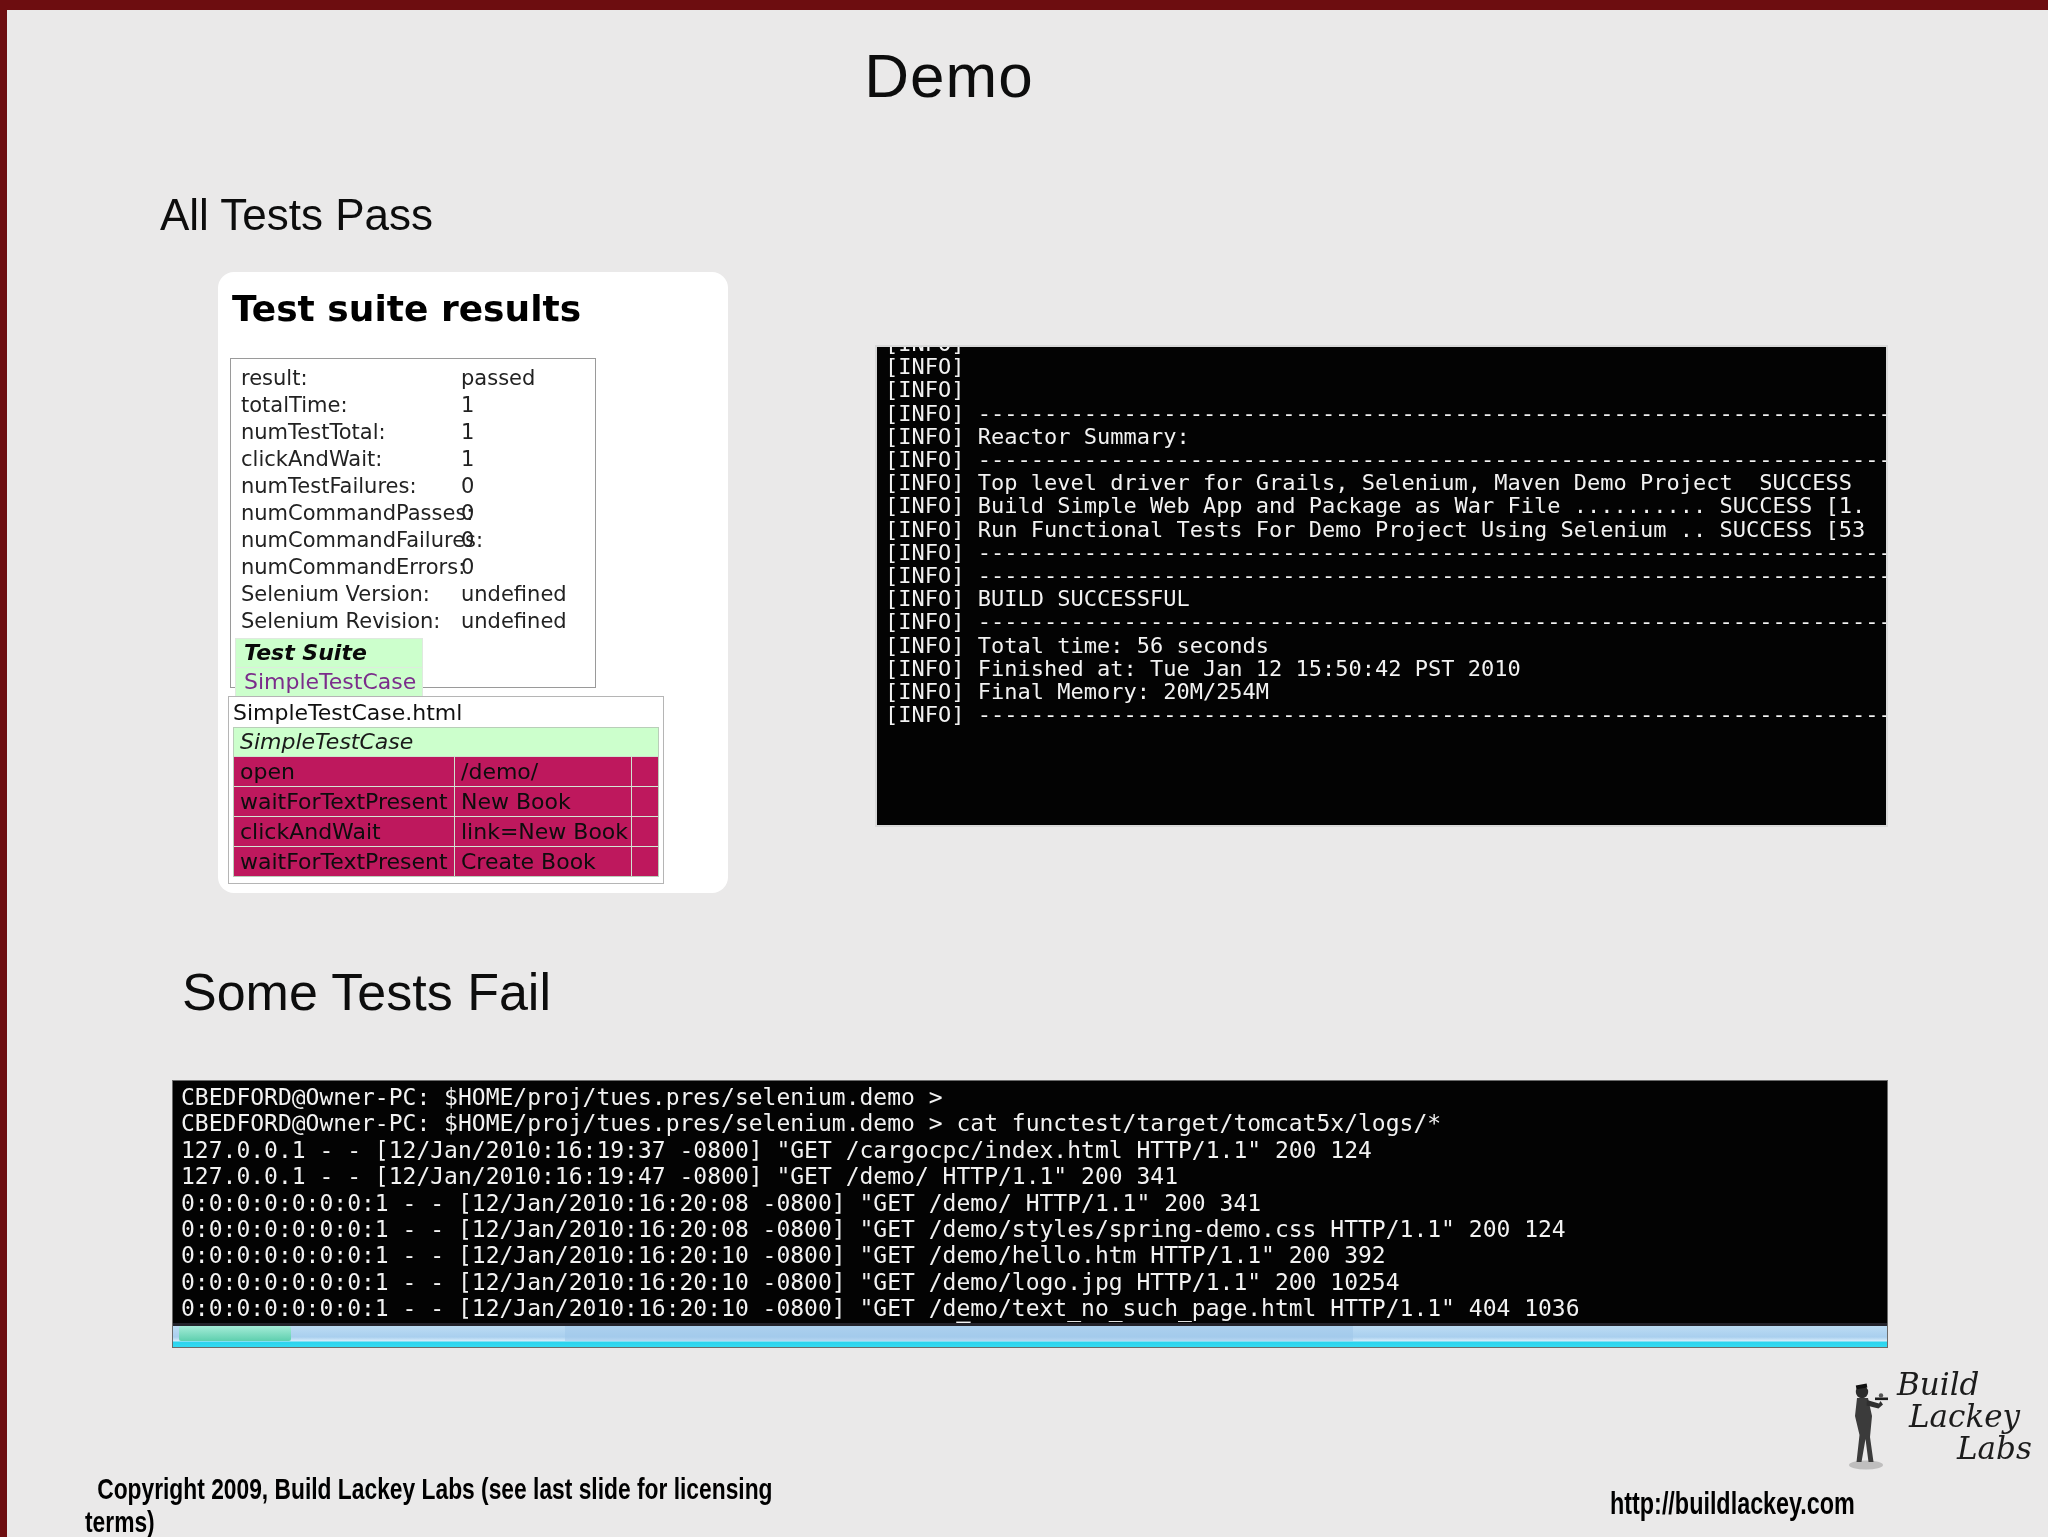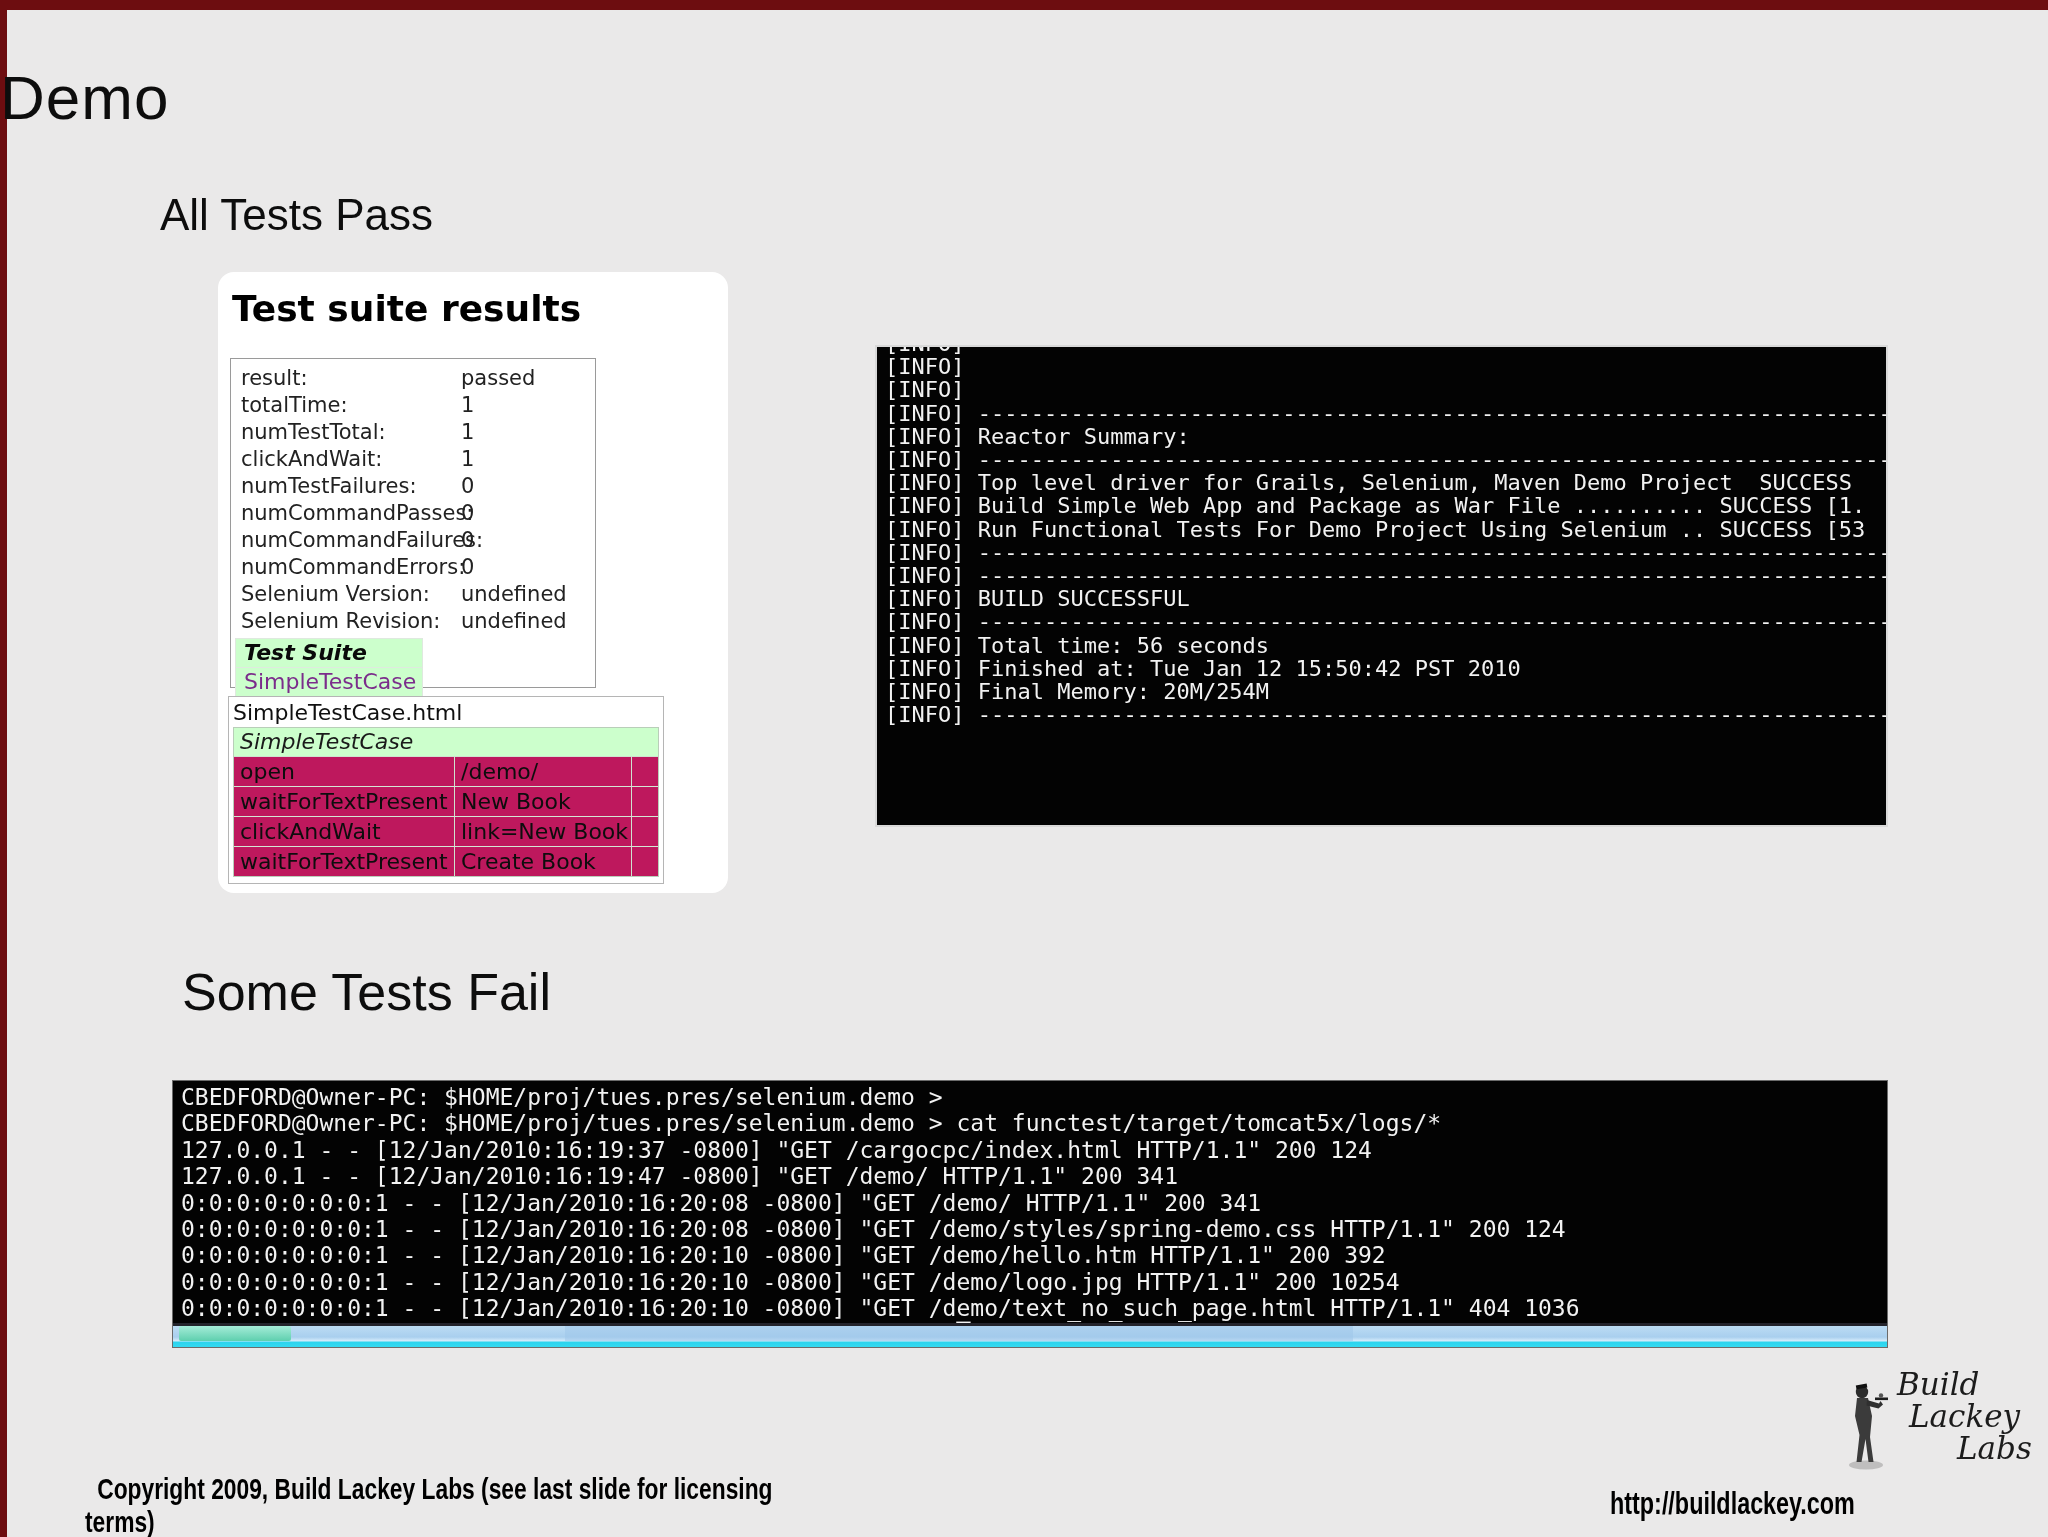--- a/index.html
+++ b/index.html
@@ -4,21 +4,21 @@
 <style>
   html,body{margin:0;padding:0;background:#d8d8d8;}
   #canvas{
     position:relative;width:2048px;height:1537px;overflow:hidden;
     background:#eae9e9;font-family:"Liberation Sans",sans-serif;color:#0d0d0d;
   }
   
   .edge-top{position:absolute;left:0;top:0;width:2048px;height:10px;background:#6d0d10;}
   .edge-left{position:absolute;left:0;top:0;width:7px;height:1537px;background:#6d0d10;}
 
-  .title{position:absolute;left:0;top:62px;width:1898px;
+  .title{position:absolute;left:0;top:40px;width:1898px;text-align:center;
     font-size:62px;font-weight:400;letter-spacing:1px;}
   .sec-pass{position:absolute;left:160px;top:190px;font-size:44px;}
   .sec-fail{position:absolute;left:182px;top:962px;font-size:52px;}
 
   
   .panel{position:absolute;left:218px;top:272px;width:510px;height:621px;background:#ffffff;
     font-family:"DejaVu Sans",sans-serif;border-radius:16px;}
   .panel-heading{position:absolute;left:14px;top:16px;font-size:36px;font-weight:bold;color:#000;}
   .stats-box{position:absolute;left:12px;top:86px;width:366px;height:330px;
     border:1px solid #9a9a9a;box-sizing:border-box;padding:6px 0 0 10px;font-size:21px;color:#222;}

